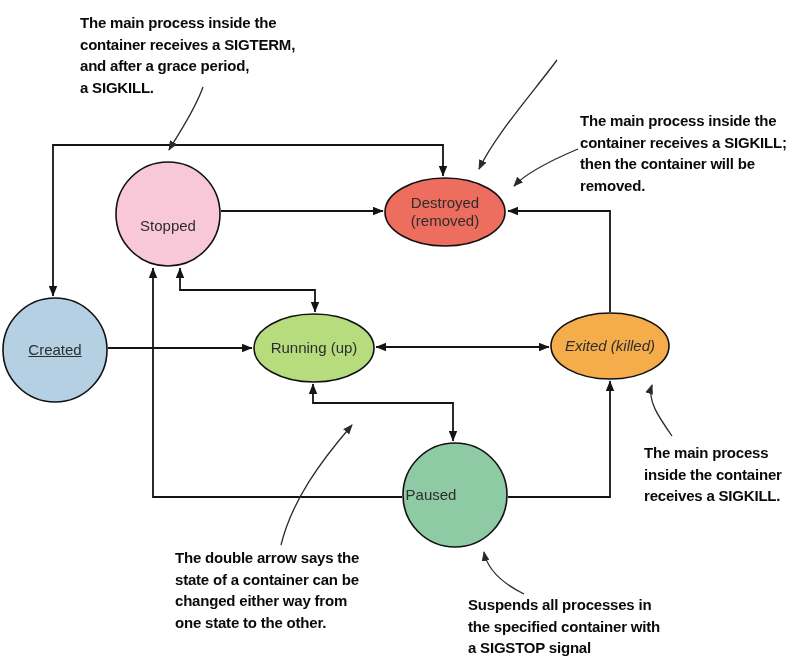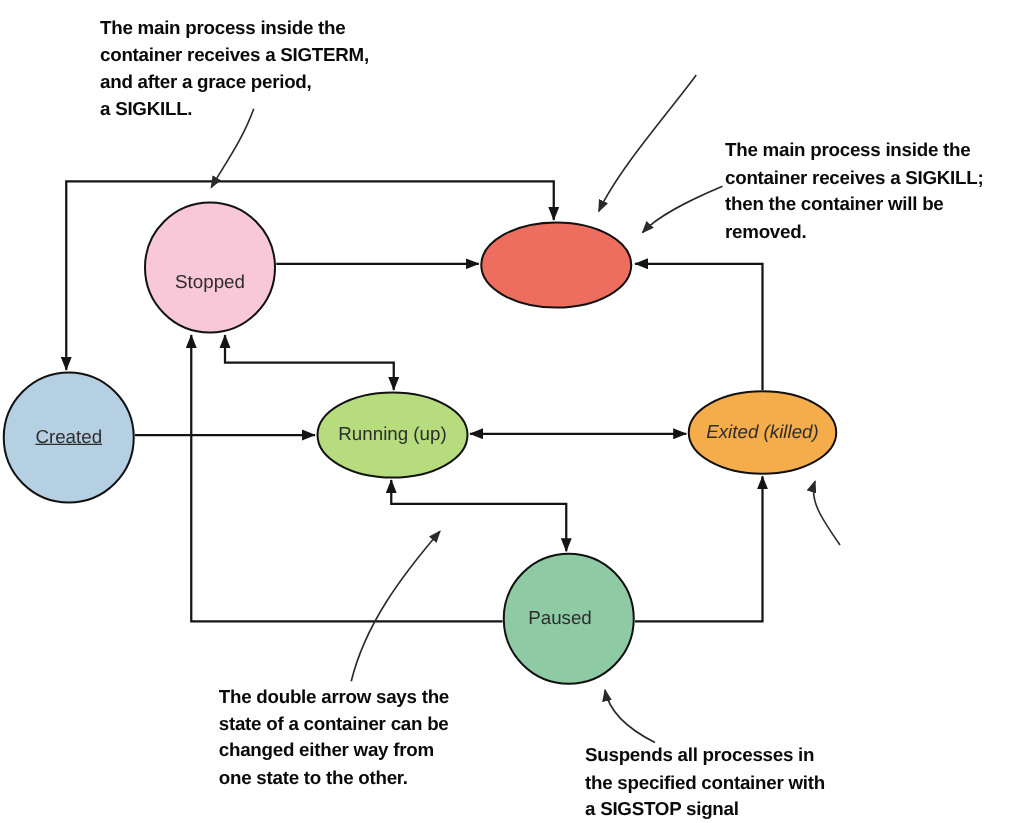--- a/index.html
+++ b/index.html
@@ -65,32 +65,37 @@
       <circle cx="168" cy="214" r="52" fill="#f8c8d9"></circle>
       <ellipse cx="445" cy="212" rx="60" ry="34" fill="#ed6d5e"></ellipse>
       <ellipse cx="314" cy="348" rx="60" ry="34" fill="#b6dc7e"></ellipse>
       <ellipse cx="610" cy="346" rx="59" ry="33" fill="#f5ad4b"></ellipse>
       <circle cx="455" cy="495" r="52" fill="#8ecaa4"></circle>
     </g>
   </svg>
 
   <div class="node-label" style="left:55px;top:350px;text-decoration:underline;">Created</div>
   <div class="node-label" style="left:168px;top:214px;margin-top:12px;">Stopped</div>
+  <div class="node-label" style="left:445px;top:212px;">Destroyed
+(removed)</div>
   <div class="node-label" style="left:314px;top:348px;">Running (up)</div>
   <div class="node-label" style="left:610px;top:346px;font-style:italic;">Exited (killed)</div>
-  <div class="node-label" style="left:448px;top:495px;">Paused</div>
+  <div class="node-label" style="left:431px;top:495px;">Paused</div>
 
   <div class="ann" style="left:80px;top:12px;">The main process inside the
 container receives a SIGTERM,
 and after a grace period,
 a SIGKILL.</div>
   <div class="ann" style="left:580px;top:110px;">The main process inside the
 container receives a SIGKILL;
 then the container will be
 removed.</div>
+  <div class="ann" style="left:644px;top:442px;">The main process
+inside the container
+receives a SIGKILL.</div>
   <div class="ann" style="left:175px;top:547px;">The double arrow says the
 state of a container can be
 changed either way from
 one state to the other.</div>
   <div class="ann" style="left:468px;top:594px;">Suspends all processes in
 the specified container with
 a SIGSTOP signal</div>
 
 </div>
 

